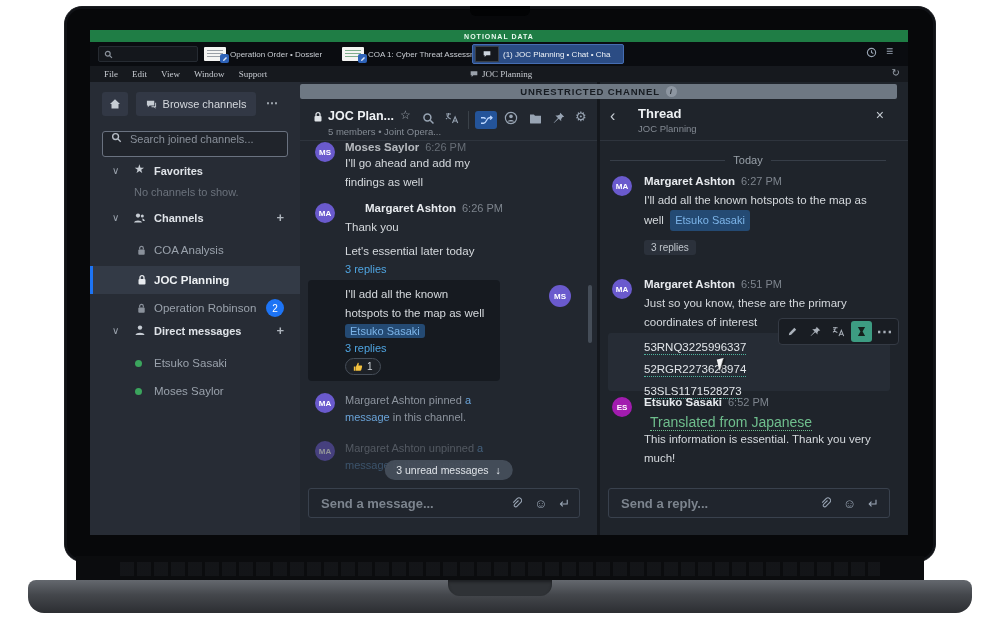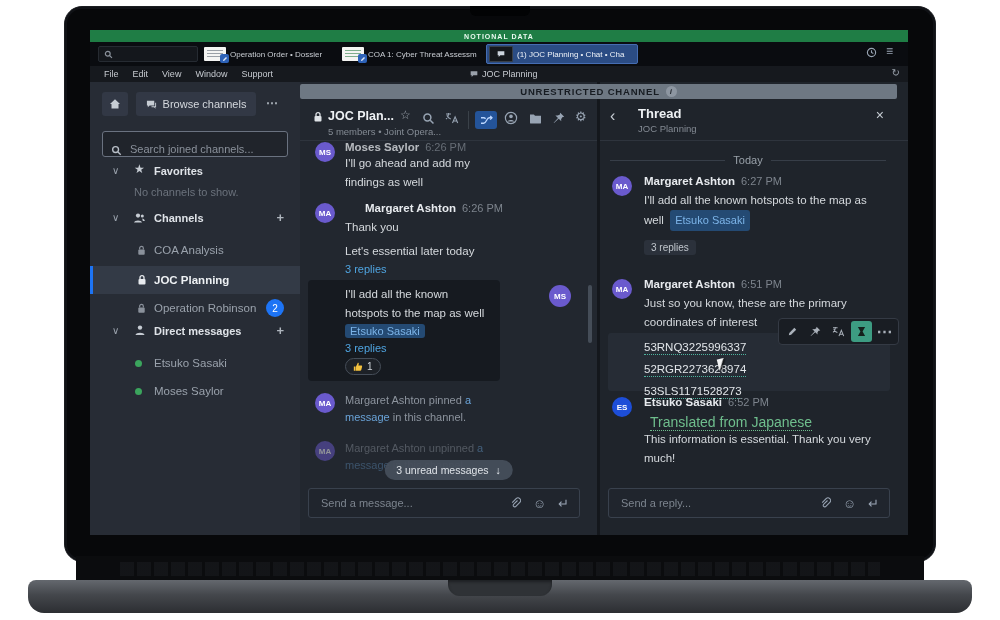--- a/index.html
+++ b/index.html
@@ -30,39 +30,39 @@
        white-space:nowrap;overflow:hidden;}
   .thumb{width:22px;height:14px;background:#f4f4f2;border-radius:1px;position:relative;flex:0 0 auto;}
   .thumb i{position:absolute;left:3px;right:3px;height:1px;background:#9aa0a6;}
   .thumb.green i{background:#7fae8d;}
   .pencil-chip{position:absolute;right:-3px;bottom:-2px;width:9px;height:9px;background:#2d62b8;
                border-radius:2px;display:flex;align-items:center;justify-content:center;}
   .tab.active{background:#2b4c84;border:1px solid #456db2;border-radius:2px;color:#eef2f8;
               padding:0 5px 0 2px;top:2px;height:20px;box-sizing:border-box;}
   .thumb.dark{background:#15181d;border:1px solid #3a4048;display:flex;align-items:center;justify-content:center;}
   .menubar{left:0;top:36px;width:818px;height:16px;background:#16191e;display:flex;align-items:center;
-           color:#c6cad0;font-size:9px;}
+           color:#c6cad0;font-size:9px;font-family:Liberation Serif, serif;}
   .menubar .mi{margin-left:14px;}
   .win-title{position:absolute;left:380px;display:flex;align-items:center;gap:4px;color:#c6cad0;}
   
   .app{left:0;top:52px;width:818px;height:453px;background:#1a1e24;}
   .sidebar{left:0;top:0;width:210px;height:453px;background:#272c35;}
   .mainpanel{left:210px;top:0;width:297px;height:453px;background:#22272f;}
   .panel-div{left:507px;top:0;width:3px;height:453px;background:#14171c;}
   .threadpanel{left:510px;top:0;width:308px;height:453px;background:#1f242b;}
   .restrict{left:210px;top:2px;width:597px;height:15px;background:#6e7883;border-radius:2px;
             display:flex;align-items:center;justify-content:center;gap:6px;color:#171c22;
             font-size:9.5px;font-weight:bold;letter-spacing:.8px;z-index:5;}
   .info-dot{width:11px;height:11px;border-radius:50%;background:#8d96a1;color:#2a2f36;font-size:8px;
             font-weight:bold;display:flex;align-items:center;justify-content:center;font-style:italic;}
   
   .sbtn{background:#323845;border-radius:3px;display:flex;align-items:center;justify-content:center;
         gap:6px;color:#d4d8dd;font-size:11px;}
   .s-search{left:12px;top:49px;width:186px;height:26px;background:#20242b;border:1px solid #6a7280;
-            border-radius:3px;display:flex;align-items:flex-end;gap:6px;padding-left:8px;box-sizing:border-box;}
+            border-radius:3px;display:flex;align-items:flex-start;gap:6px;padding-left:8px;box-sizing:border-box;}
   .s-search input{background:transparent;border:none;outline:none;color:#aeb5bd;font-size:11px;width:140px;
                   font-family:"Liberation Sans",sans-serif;}
   .s-search input::placeholder{color:#8a919b;}
   .sec-label{font-size:11px;font-weight:bold;color:#dfe3e8;}
   .chev{color:#9aa2ac;font-size:10px;}
   .srow{left:0;width:210px;height:26px;display:flex;align-items:center;color:#9aa2ac;font-size:11.5px;}
   .srow .nm{position:absolute;left:64px;}
   .srow.sel{background:#333a46;color:#eef1f4;font-weight:bold;height:28px;}
   .selbar{left:0;width:3px;height:28px;background:#1d74f5;}
   .badge{position:absolute;right:16px;width:18px;height:18px;border-radius:9px;background:#1d74f5;
@@ -76,39 +76,39 @@
   .ctitle{font-size:12.5px;font-weight:bold;color:#eef1f4;}
   .csub{font-size:9.5px;color:#848b94;}
   .hicon{color:#98a4b3;display:flex;align-items:center;justify-content:center;}
   .active-ic{width:22px;height:18px;background:#24549a;border-radius:3px;color:#bcd7ff;
              display:flex;align-items:center;justify-content:center;}
   .vdiv{width:1px;height:18px;background:#3a4149;}
   
   .avatar{width:20px;height:20px;border-radius:50%;display:flex;align-items:center;justify-content:center;
           font-size:8px;font-weight:bold;color:#fff;}
   .av-p{background:#6a5acd;}
-  .av-g{background:#1d4ed8;}
+  .av-g{background:#a21caf;}
   .mname{font-size:11.5px;font-weight:bold;color:#e7eaee;}
   .mtime{font-size:11px;color:#7d848d;margin-left:6px;font-weight:normal;}
   .mline{font-size:11.5px;color:#d5d9dd;line-height:19px;white-space:nowrap;}
   .rlink{font-size:11px;color:#4fa4e0;}
   .mention{display:inline-block;background:#244a73;color:#7cb4e8;border-radius:3px;
            padding:1px 5px;font-size:11px;}
   .quote{left:8px;top:198px;width:192px;height:101px;background:#161a20;border-radius:4px;}
   .reaction{display:inline-flex;align-items:center;gap:4px;border:1px solid #454d58;background:#1d2127;
             border-radius:10px;padding:2px 7px;color:#cfd3d8;font-size:10px;}
   .sysline{font-size:11px;color:#8d949e;line-height:17px;white-space:nowrap;}
   .syslink{color:#6aa3d8;}
   .unread{left:50%;transform:translateX(-50%);top:378px;height:20px;background:rgba(70,79,92,.92);
           border-radius:11px;display:flex;align-items:center;gap:7px;padding:0 12px;color:#dfe3e8;
           font-size:10.5px;z-index:4;}
   .minput{height:30px;border:1px solid #39414d;border-radius:3px;background:#20252d;display:flex;
           align-items:center;box-sizing:border-box;padding:0 10px;gap:12px;}
-  .minput input{flex:1;background:transparent;border:none;outline:none;color:#cfd3d8;font-size:11px;
-                font-family:"Liberation Sans",sans-serif;}
+  .minput input{flex:1;background:transparent;border:none;outline:none;color:#cfd3d8;font-size:13px;
+                font-family:"Liberation Sans",sans-serif;font-weight:bold;}
   .minput input::placeholder{color:#7c848e;}
   .scrollbar{width:4px;border-radius:2px;background:#454d58;}
   
   .today{display:flex;align-items:center;gap:8px;color:#98a0a8;font-size:11px;}
   .today .ln{flex:1;height:1px;background:#373e48;}
   .rep-chip{display:inline-block;background:#2b313b;color:#c0c6cd;border-radius:3px;
             padding:2px 7px;font-size:10px;}
   .coords{left:8px;top:251px;width:282px;height:58px;background:#262c35;border-radius:3px;}
   .coord{display:inline-block;font-size:11.5px;color:#e2e6ea;border-bottom:1px dotted #4db39e;
          padding-bottom:1px;margin-bottom:4px;white-space:nowrap;}
@@ -166,21 +166,21 @@
             <i style="top:6px;"></i>
             <i style="top:9px;"></i>
           <span class="pencil-chip">
             <svg width="6" height="6" viewBox="0 0 12 12" fill="#dfe8f5">
                 <path d="M2 10l.5-2.5L8 2l2 2-5.5 5.5z"></path>
               </svg>
           </span>
         </span>
         <span>COA 1: Cyber Threat Assessm</span>
       </div>
-      <div class="abs tab active" style="left:396px;width:152px;">
+      <div class="abs tab active" style="left:382px;width:152px;">
         <span class="thumb dark">
           <svg width="8" height="8" viewBox="0 0 12 12" fill="#cdd5df">
               <path d="M1 2h10v6H5L2.5 10.5V8H1z"></path>
             </svg>
         </span>
         <span>(1) JOC Planning • Chat • Cha</span>
       </div>
       <span class="abs hicon" style="left:776px;top:5px;">
         <svg class="ic" width="11" height="11" viewBox="0 0 12 12" fill="none" stroke="currentColor" stroke-width="1.2">
             <circle cx="6" cy="6" r="4.5"></circle>

